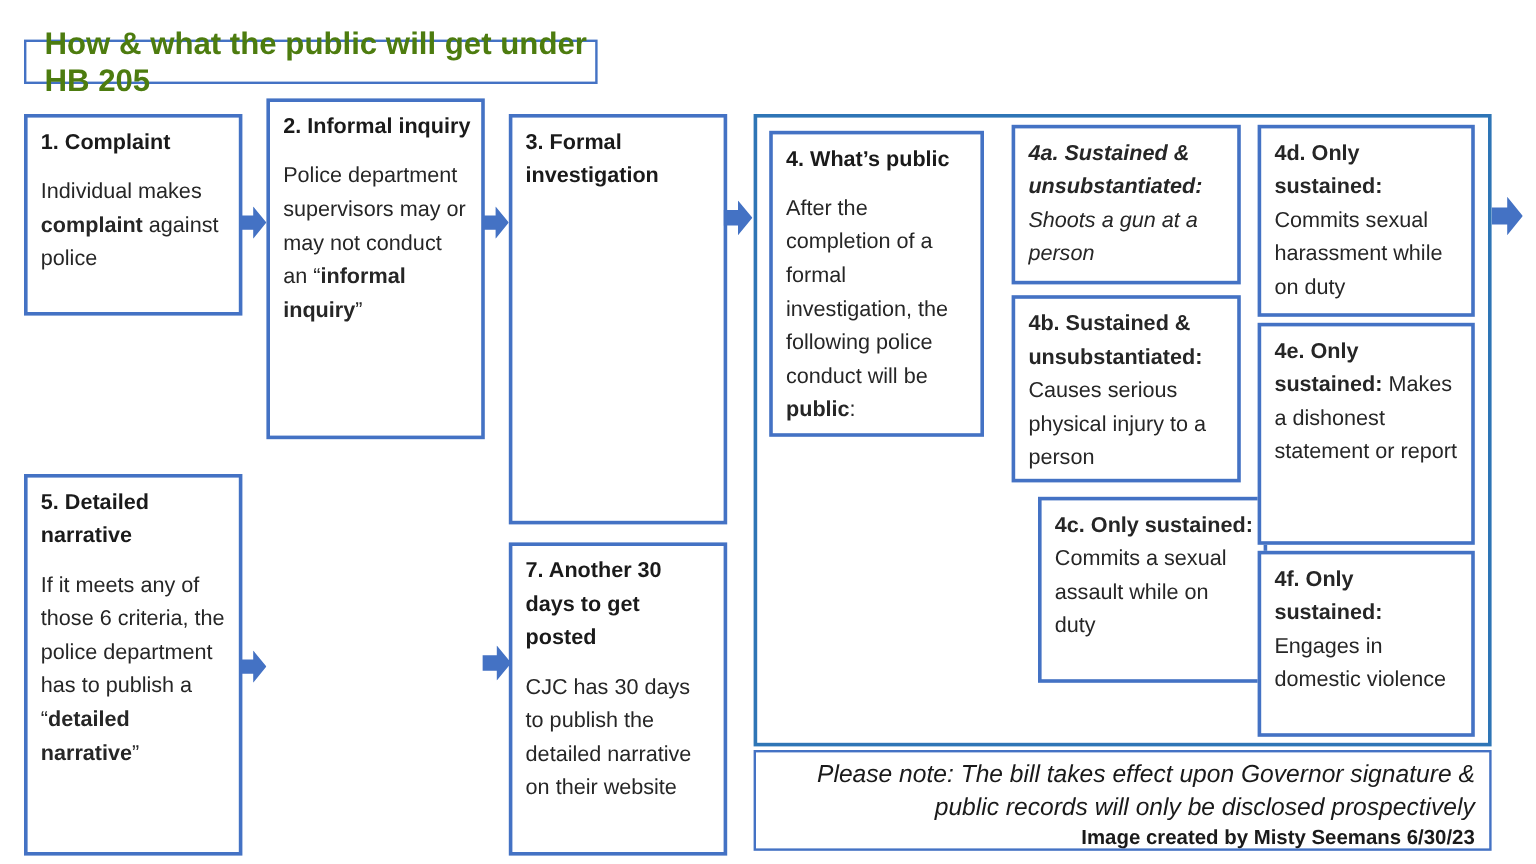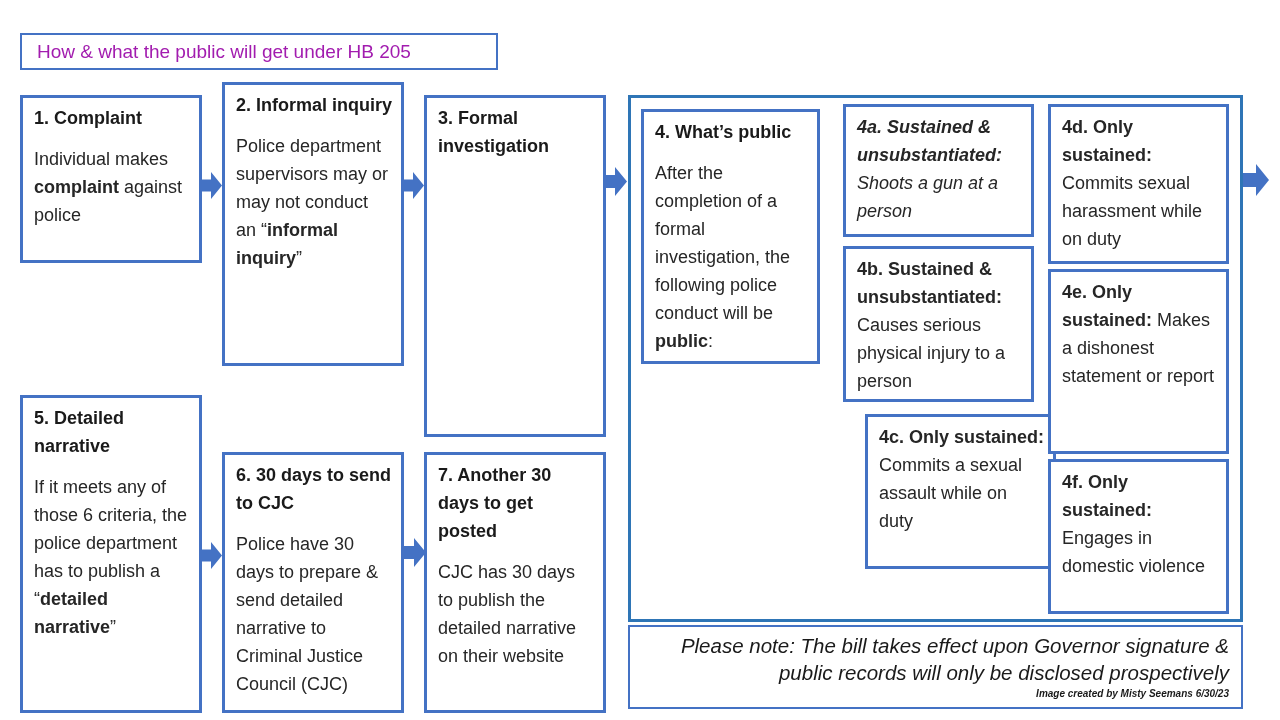--- a/index.html
+++ b/index.html
@@ -11,34 +11,34 @@
     position:absolute;box-sizing:border-box;background:#fff;
     border:3px solid #4472C4;padding:6px 8px 4px 11px;
     font-size:18px;line-height:28px;
   }
   .box .head{margin:0 0 13px 0;font-weight:bold;color:#1a1a1a;}
   .box .body{margin:0;}
   .box .body b{font-weight:bold;}
   .titlebox{
     position:absolute;box-sizing:border-box;border:2px solid #4472C4;
     display:flex;align-items:center;padding-left:15px;
-    font-size:19px;font-weight:normal;color:#a21caf;
+    font-size:26px;font-weight:bold;color:#4d7c0f;
   }
   .bigbox{
     position:absolute;box-sizing:border-box;border:3px solid #2E75B6;background:#fff;
   }
   .notebox{
     position:absolute;box-sizing:border-box;border:2px solid #4472C4;background:#fff;
     text-align:right;padding:5px 12px 0 10px;
   }
   .notebox .note-text{
     margin:0;font-style:italic;font-size:20.5px;line-height:27px;color:#1a1a1a;
   }
   .notebox .credit{
-    margin:2px 0 0 0;font-style:italic;font-weight:bold;font-size:10px;color:#1a1a1a;
+    margin:2px 0 0 0;font-weight:bold;font-size:17px;color:#1a1a1a;
   }
   .arrow{position:absolute;}
   .arrow svg{display:block;}
 </style>
 </head>
 <body>
 
 <div class="stage">
 
   <div class="titlebox" style="left:20px;top:33px;width:478px;height:37px;">
@@ -57,24 +57,20 @@
 
   <div class="box" style="left:424px;top:95px;width:182px;height:342px;">
     <p class="head">3. Formal investigation</p>
   </div>
 
   <div class="box" style="left:20px;top:395px;width:182px;height:318px;">
     <p class="head">5. Detailed narrative</p>
     <p class="body"><span>If it meets any of those 6 criteria, the police department has to publish a “</span><b>detailed narrative</b><span>”</span></p>
   </div>
 
-  <div class="box" style="left:222px;top:452px;width:182px;height:261px;">
-    <p class="head">6. 30 days to send to CJC</p>
-    <p class="body">Police have 30 days to prepare &amp; send detailed narrative to Criminal Justice Council (CJC)</p>
-  </div>
 
   <div class="box" style="left:424px;top:452px;width:182px;height:261px;">
     <p class="head">7. Another 30 days to get posted</p>
     <p class="body">CJC has 30 days to publish the detailed narrative on their website</p>
   </div>
 
   <div class="bigbox" style="left:628px;top:95px;width:615px;height:527px;"></div>
 
   <div class="box" style="left:641px;top:109px;width:179px;height:255px;">
     <p class="head">4. What’s public</p>

